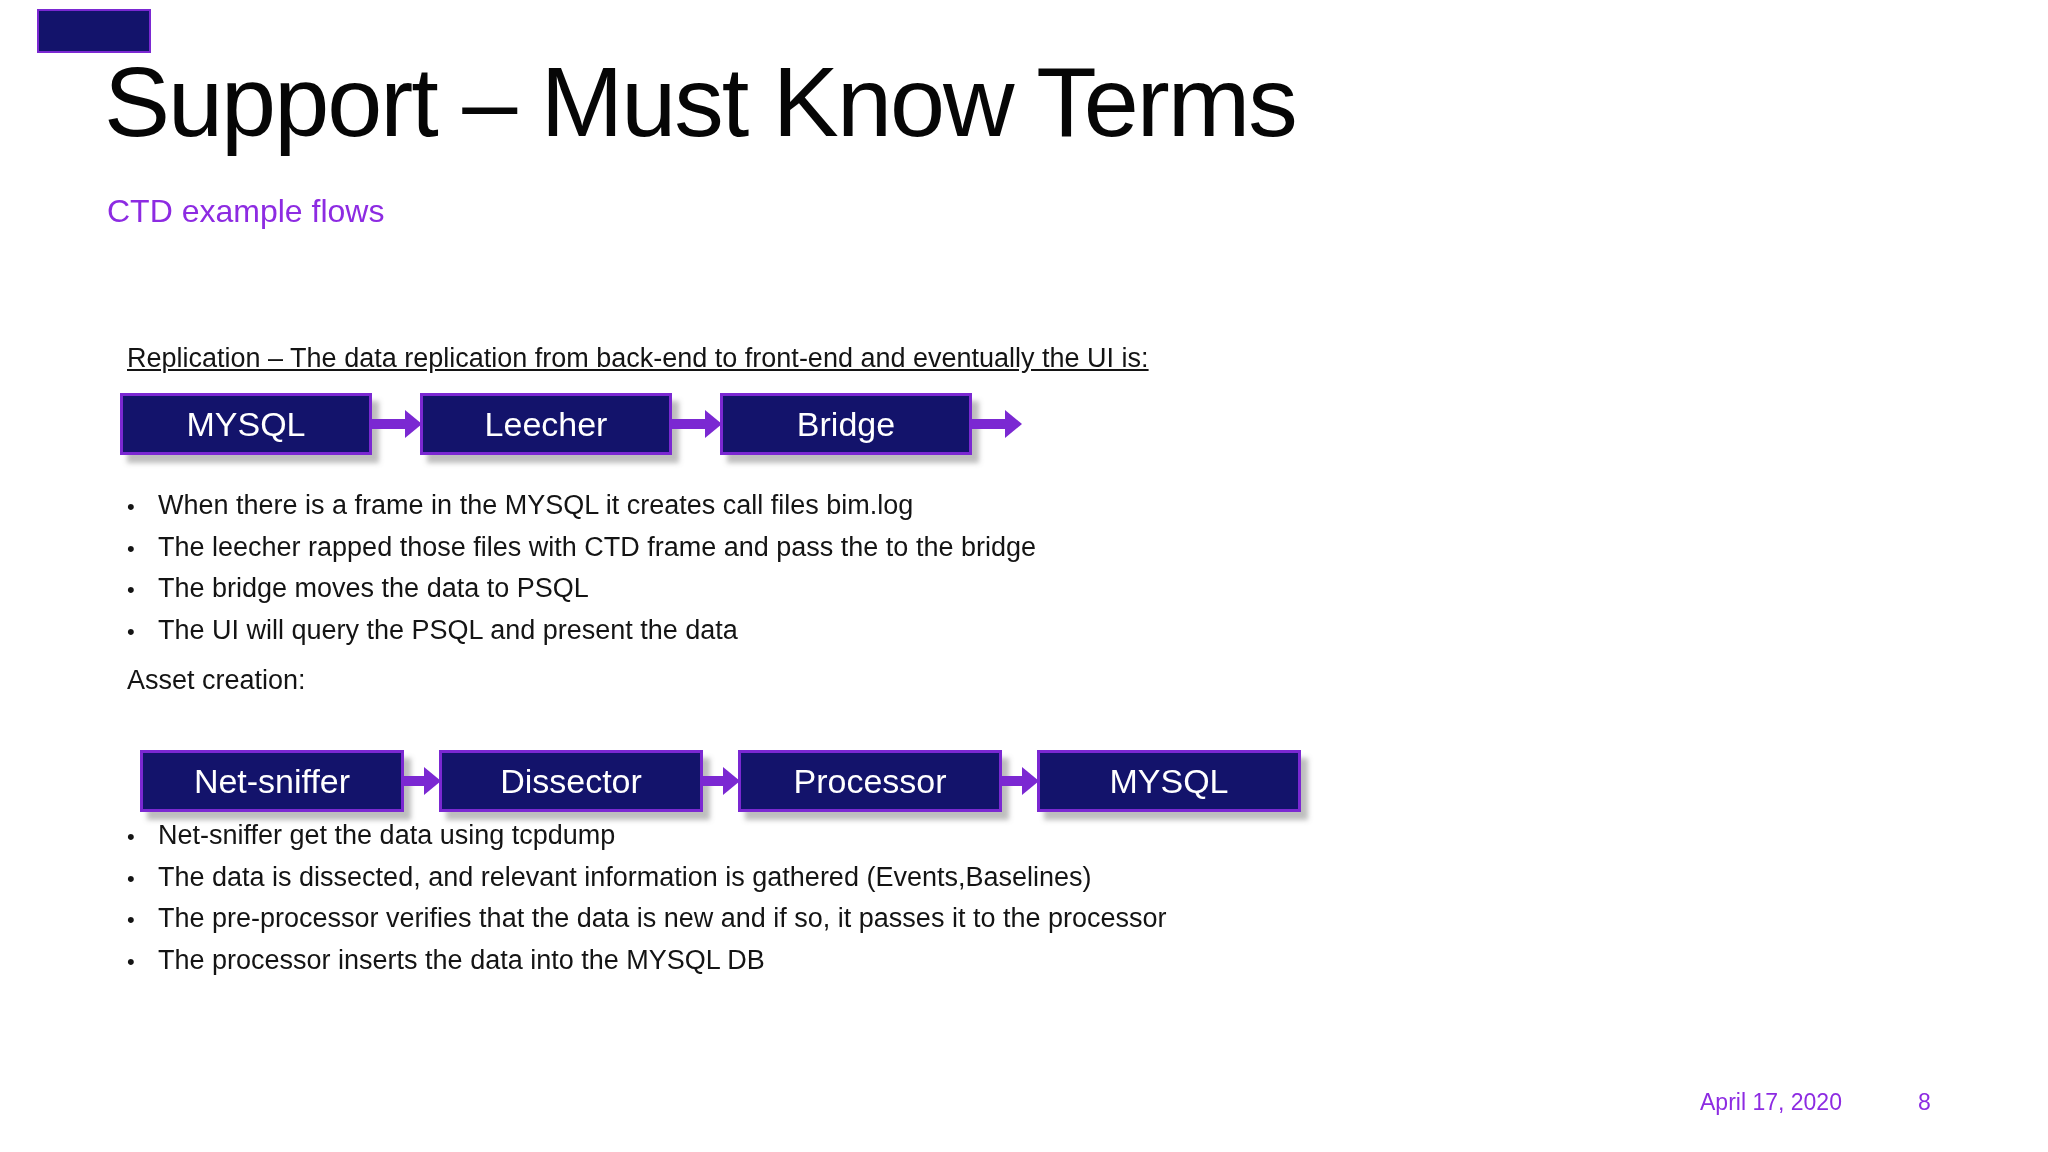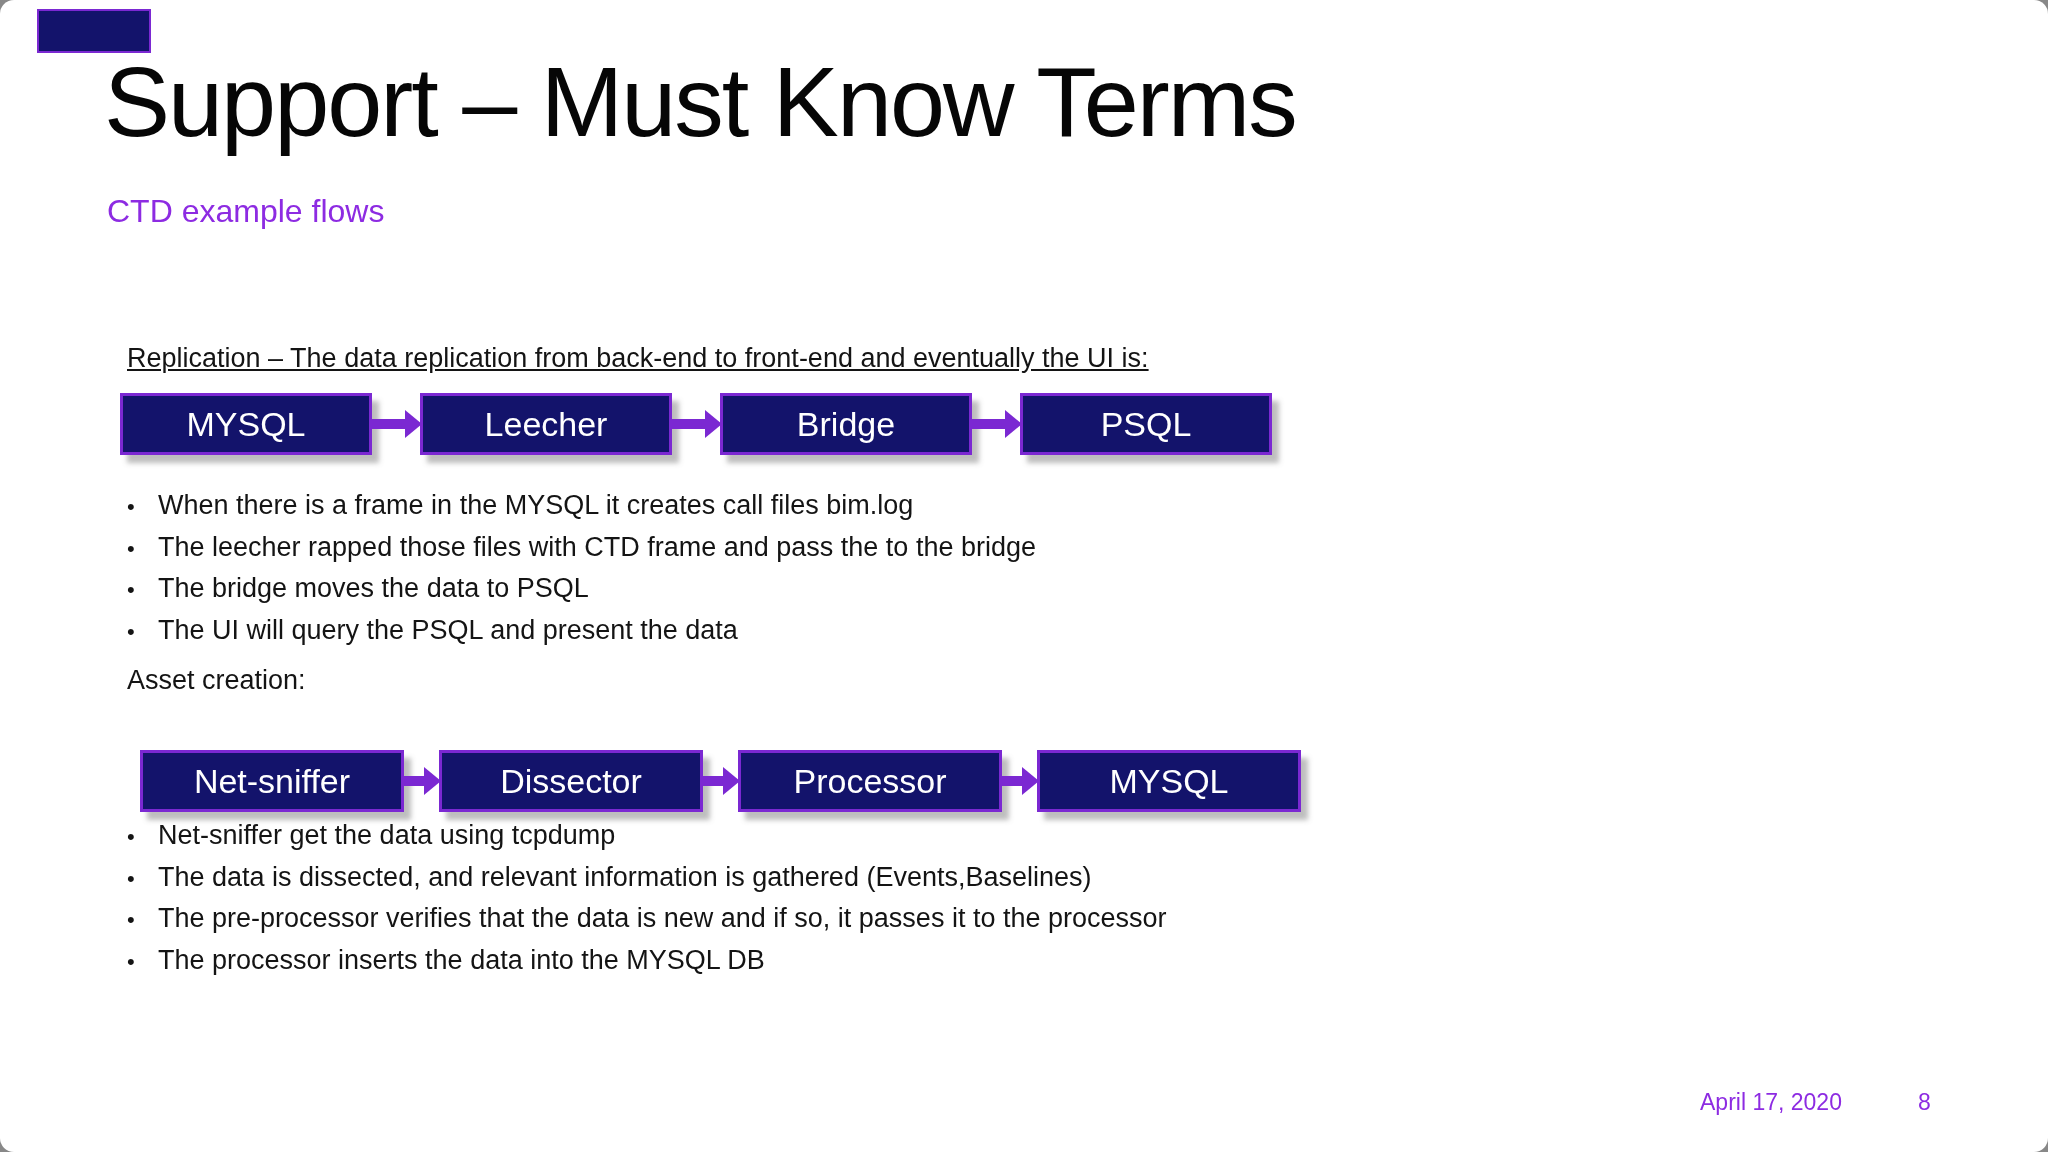--- a/index.html
+++ b/index.html
@@ -1,18 +1,18 @@
 <!DOCTYPE html>
 <html><head>
 <meta charset="utf-8">
 <style>
   html,body{margin:0;padding:0;background:#888;}
   .slide{
     position:relative;width:2048px;height:1152px;background:#ffffff;
-    font-family:"Liberation Sans",sans-serif;overflow:hidden;border-radius:14px;
+    font-family:"Liberation Sans",sans-serif;overflow:hidden;
   }
   .corner-accent{
     position:absolute;left:37px;top:9px;width:110px;height:40px;
     background:var(--boxfill,#13136b);border:2px solid var(--border,#7b28d2);
   }
   .title{
     position:absolute;left:104px;top:44px;font-size:99px;line-height:1.18;
     color:#060606;letter-spacing:-2px;white-space:nowrap;font-weight:400;
   }
   .subtitle{
@@ -76,21 +76,20 @@
     <div class="fbox">Leecher</div>
     <div class="arrow">
         <i class="shaft"></i>
         <i class="head"></i>
       </div>
     <div class="fbox">Bridge</div>
     <div class="arrow">
         <i class="shaft"></i>
         <i class="head"></i>
       </div>
-    <div class="fbox">PSQL</div>
   </div>
 
   <div class="bullets list1pos">
     <div class="bullet-row">
       <span class="dot">•</span>
       <span>When there is a frame in the MYSQL it creates call files bim.log</span>
     </div>
     <div class="bullet-row">
       <span class="dot">•</span>
       <span>The leecher rapped those files with CTD frame and pass the to the bridge</span>

